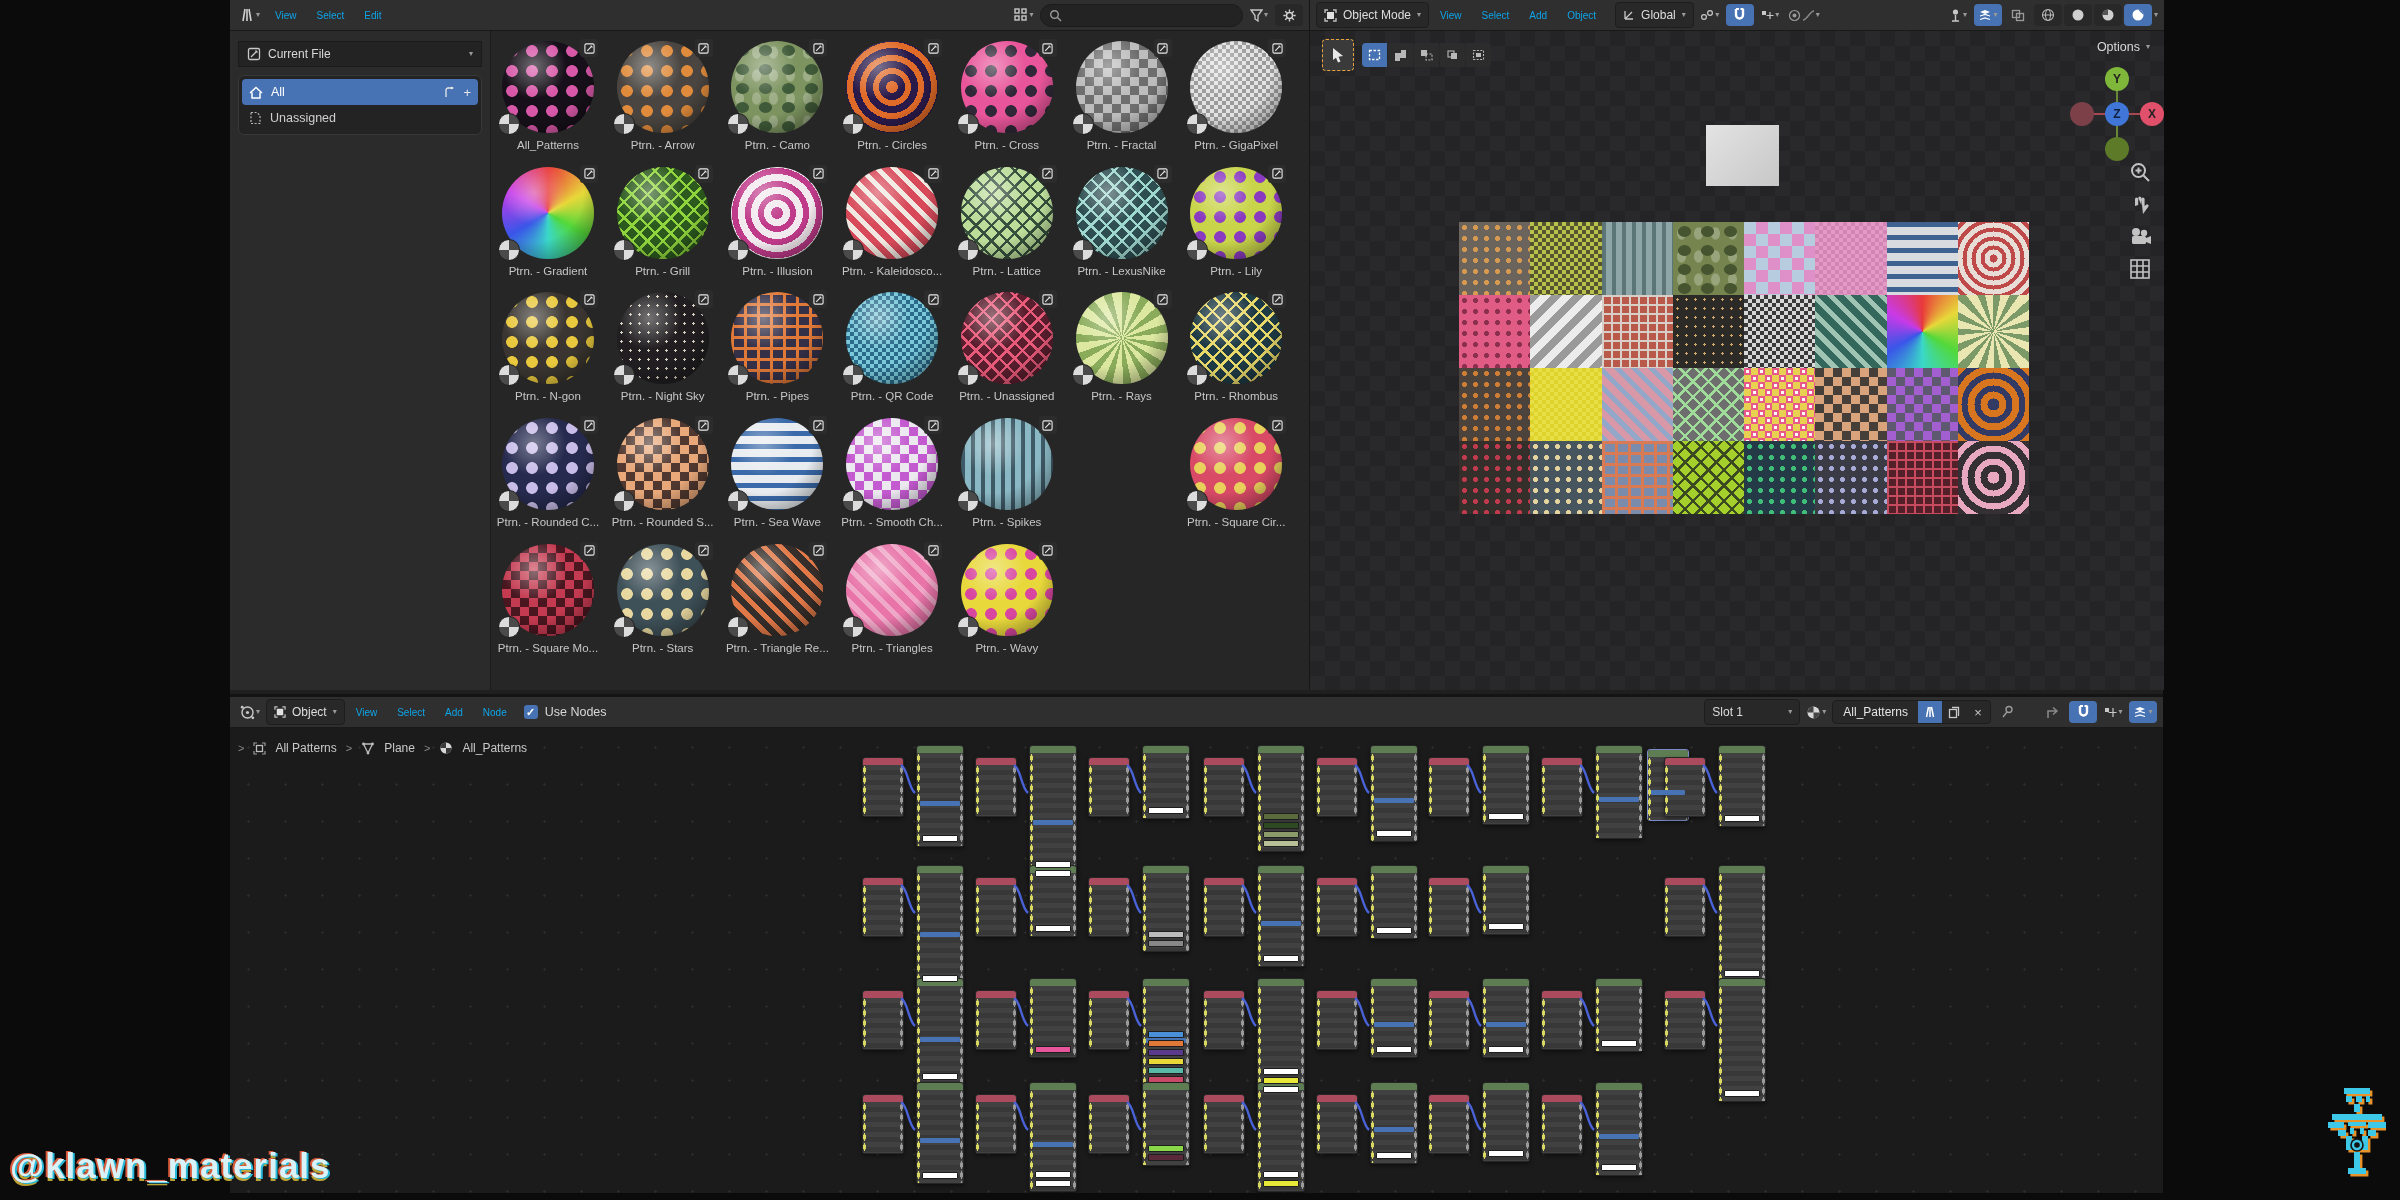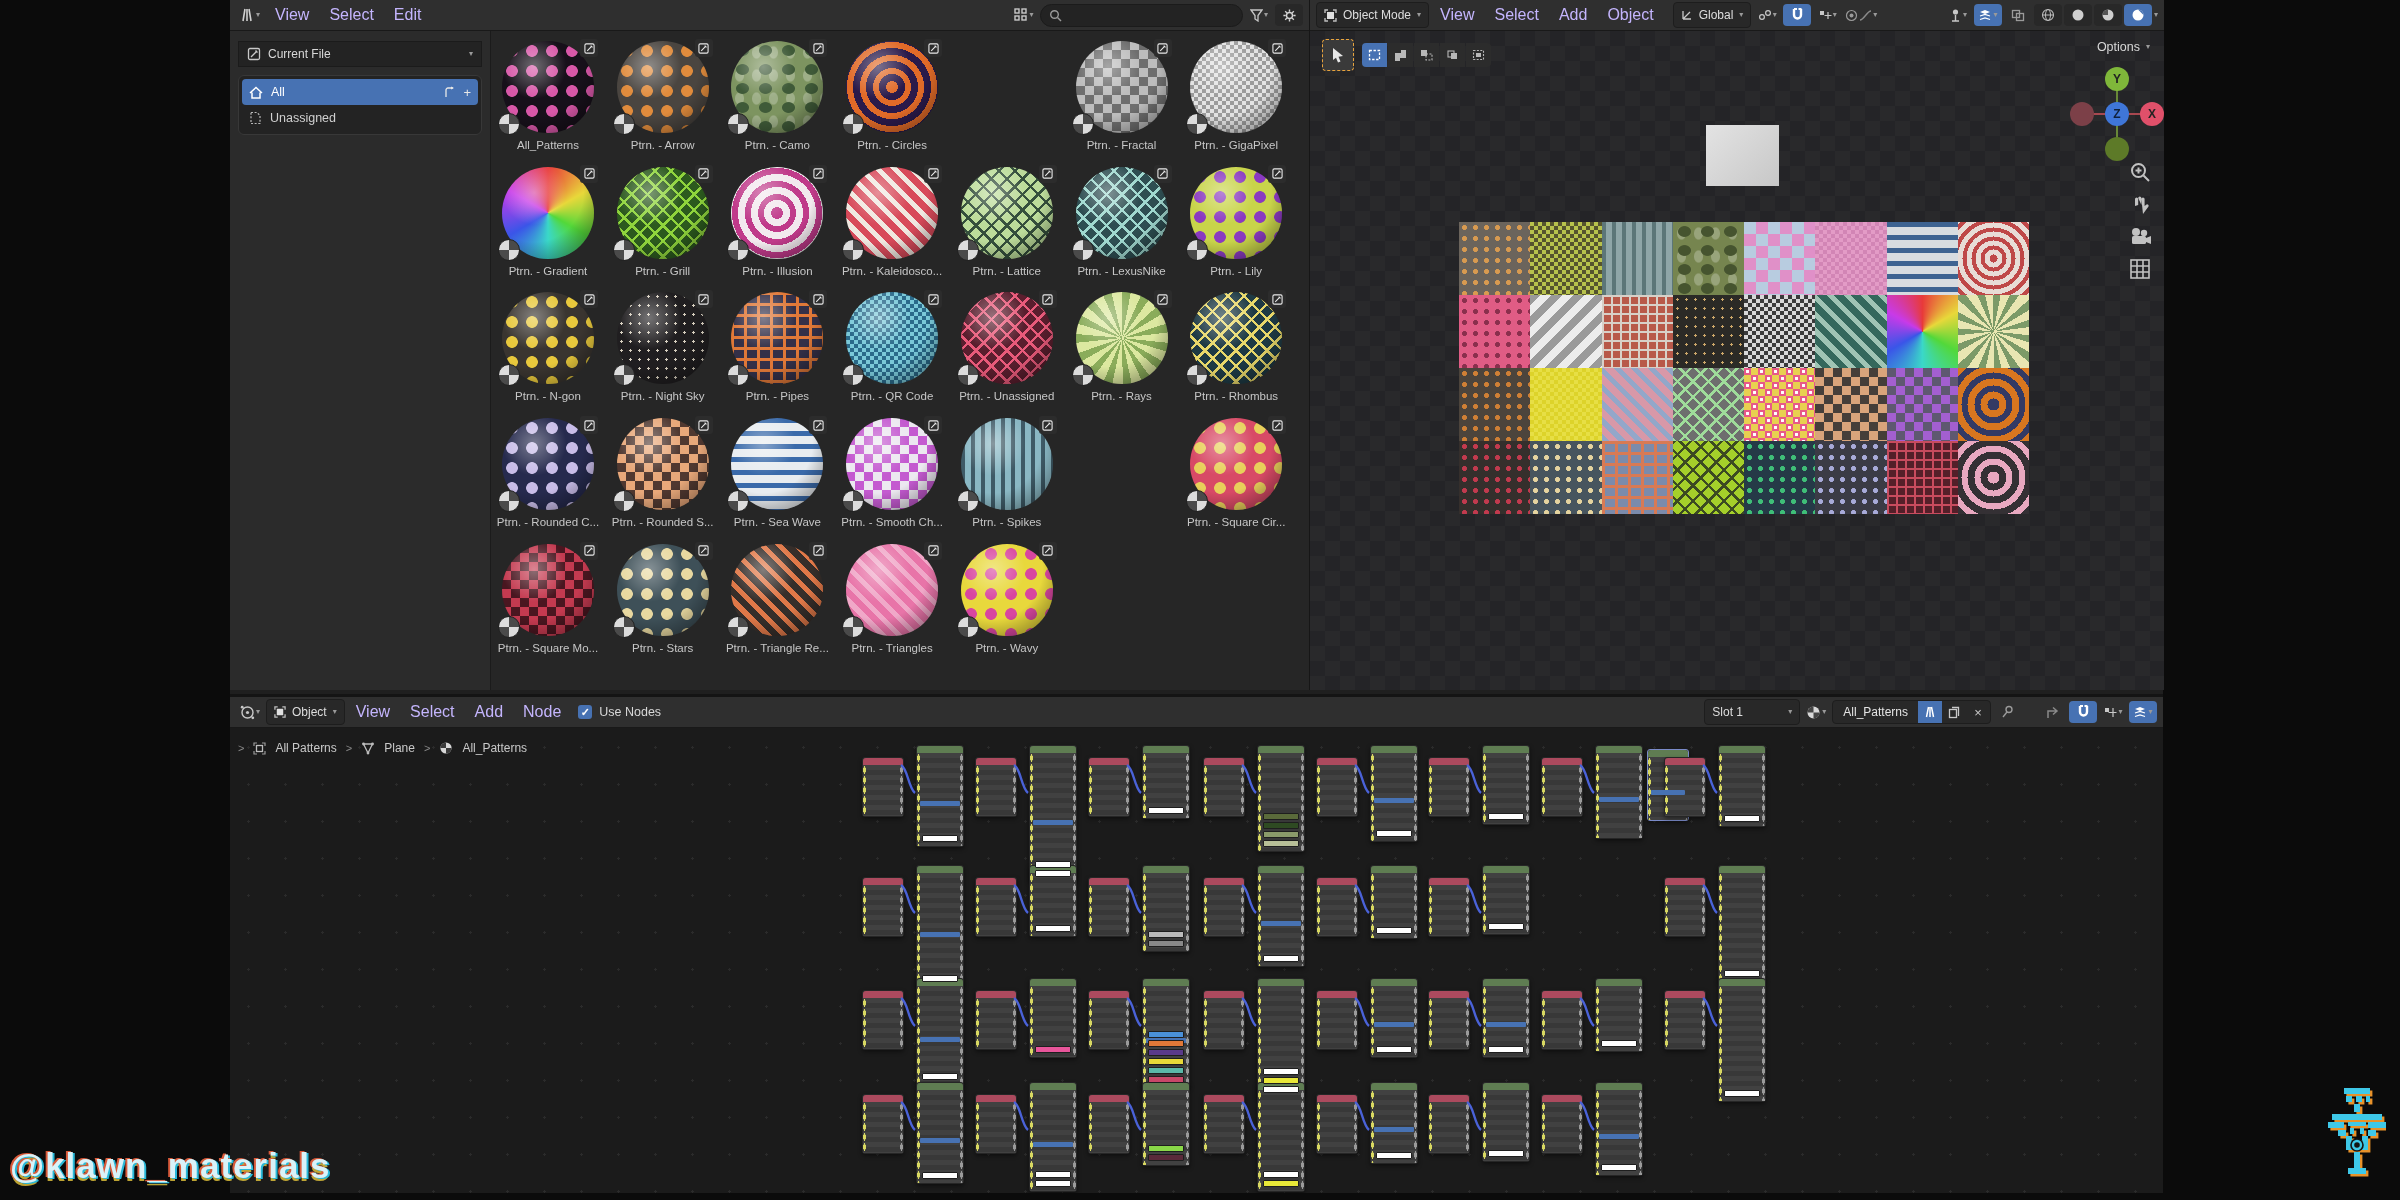--- a/index.html
+++ b/index.html
@@ -3,21 +3,21 @@
 <meta charset="utf-8">
 <style>
   html,body{margin:0;padding:0;background:#000;}
   .page{position:relative;width:2400px;height:1200px;background:#0b0b0b;overflow:hidden;
         font-family:"Liberation Sans",sans-serif;color:#cfcfcf;-webkit-font-smoothing:antialiased;}
   .bwin{position:absolute;left:230px;top:0;width:1933px;height:1190px;background:#1f1f1f;}
 
   
   .ehdr{position:absolute;left:0;top:0;right:0;height:31px;background:#2f2f2f;
         border-bottom:1px solid #191919;display:flex;align-items:center;gap:2px;padding:0 6px;box-sizing:border-box;}
-  .hmenu{color:#c4b5fd;font-size:16px;padding:0 9px;cursor:default;white-space:nowrap;}
+  .hmenu{color:#0ea5e9;font-size:10px;padding:0 9px;cursor:default;white-space:nowrap;}
   .hsel{display:flex;align-items:center;gap:6px;background:#282828;border:1px solid #1d1d1d;
         border-radius:4px;padding:2px 7px;color:#dedede;font-size:12px;height:20px;white-space:nowrap;}
   .caret{font-size:8px;color:#9a9a9a;line-height:1;}
   .icon-btn{min-width:24px;height:22px;border-radius:4px;display:flex;align-items:center;justify-content:center;gap:1px;padding:0 2px;}
   .icon-btn.active{background:#4772b3;}
   .icon-btn.grp{background:#282828;}
   svg.ic{display:block;}
   .spacer{flex:1;}
 
   
@@ -222,20 +222,32 @@
             <div class="sphere" style="background: repeating-radial-gradient(circle, rgb(224, 106, 40) 0px, rgb(224, 106, 40) 6px, rgb(42, 26, 74) 6px, rgb(42, 26, 74) 13px);">
               <span class="badge-tr">
                 <svg width="11" height="11" viewBox="0 0 12 12">
                   <rect x="1" y="1" width="10" height="10" rx="1.5" fill="none" stroke="#e8e8e8" stroke-width="1.2"></rect>
                   <path d="M3.5 8.5 L8.5 3.5 M7.3 2.8l2 2" stroke="#e8e8e8" stroke-width="1.2"></path>
                 </svg>
               </span>
               <span class="badge-bl"></span>
             </div>
             <div class="aname">Ptrn. - Circles</div>
+          </div>
+          <div class="asset" style="left: 459.8px; top: 10px;">
+            <div class="sphere" style="background-color: rgb(232, 85, 154); background-image: radial-gradient(rgb(48, 40, 56) 5.5px, rgba(0, 0, 0, 0) 6.2px); background-size: 20px 20px;">
+              <span class="badge-tr">
+                <svg width="11" height="11" viewBox="0 0 12 12">
+                  <rect x="1" y="1" width="10" height="10" rx="1.5" fill="none" stroke="#e8e8e8" stroke-width="1.2"></rect>
+                  <path d="M3.5 8.5 L8.5 3.5 M7.3 2.8l2 2" stroke="#e8e8e8" stroke-width="1.2"></path>
+                </svg>
+              </span>
+              <span class="badge-bl"></span>
+            </div>
+            <div class="aname">Ptrn. - Cross</div>
           </div>
           <div class="asset" style="left: 574.5px; top: 10px;">
             <div class="sphere" style="background-color: rgb(189, 189, 189); background-image: repeating-conic-gradient(rgb(110, 110, 110) 0%, rgb(110, 110, 110) 25%, rgb(189, 189, 189) 0%, rgb(189, 189, 189) 50%); background-size: 18px 18px;">
               <span class="badge-tr">
                 <svg width="11" height="11" viewBox="0 0 12 12">
                   <rect x="1" y="1" width="10" height="10" rx="1.5" fill="none" stroke="#e8e8e8" stroke-width="1.2"></rect>
                   <path d="M3.5 8.5 L8.5 3.5 M7.3 2.8l2 2" stroke="#e8e8e8" stroke-width="1.2"></path>
                 </svg>
               </span>
               <span class="badge-bl"></span>

